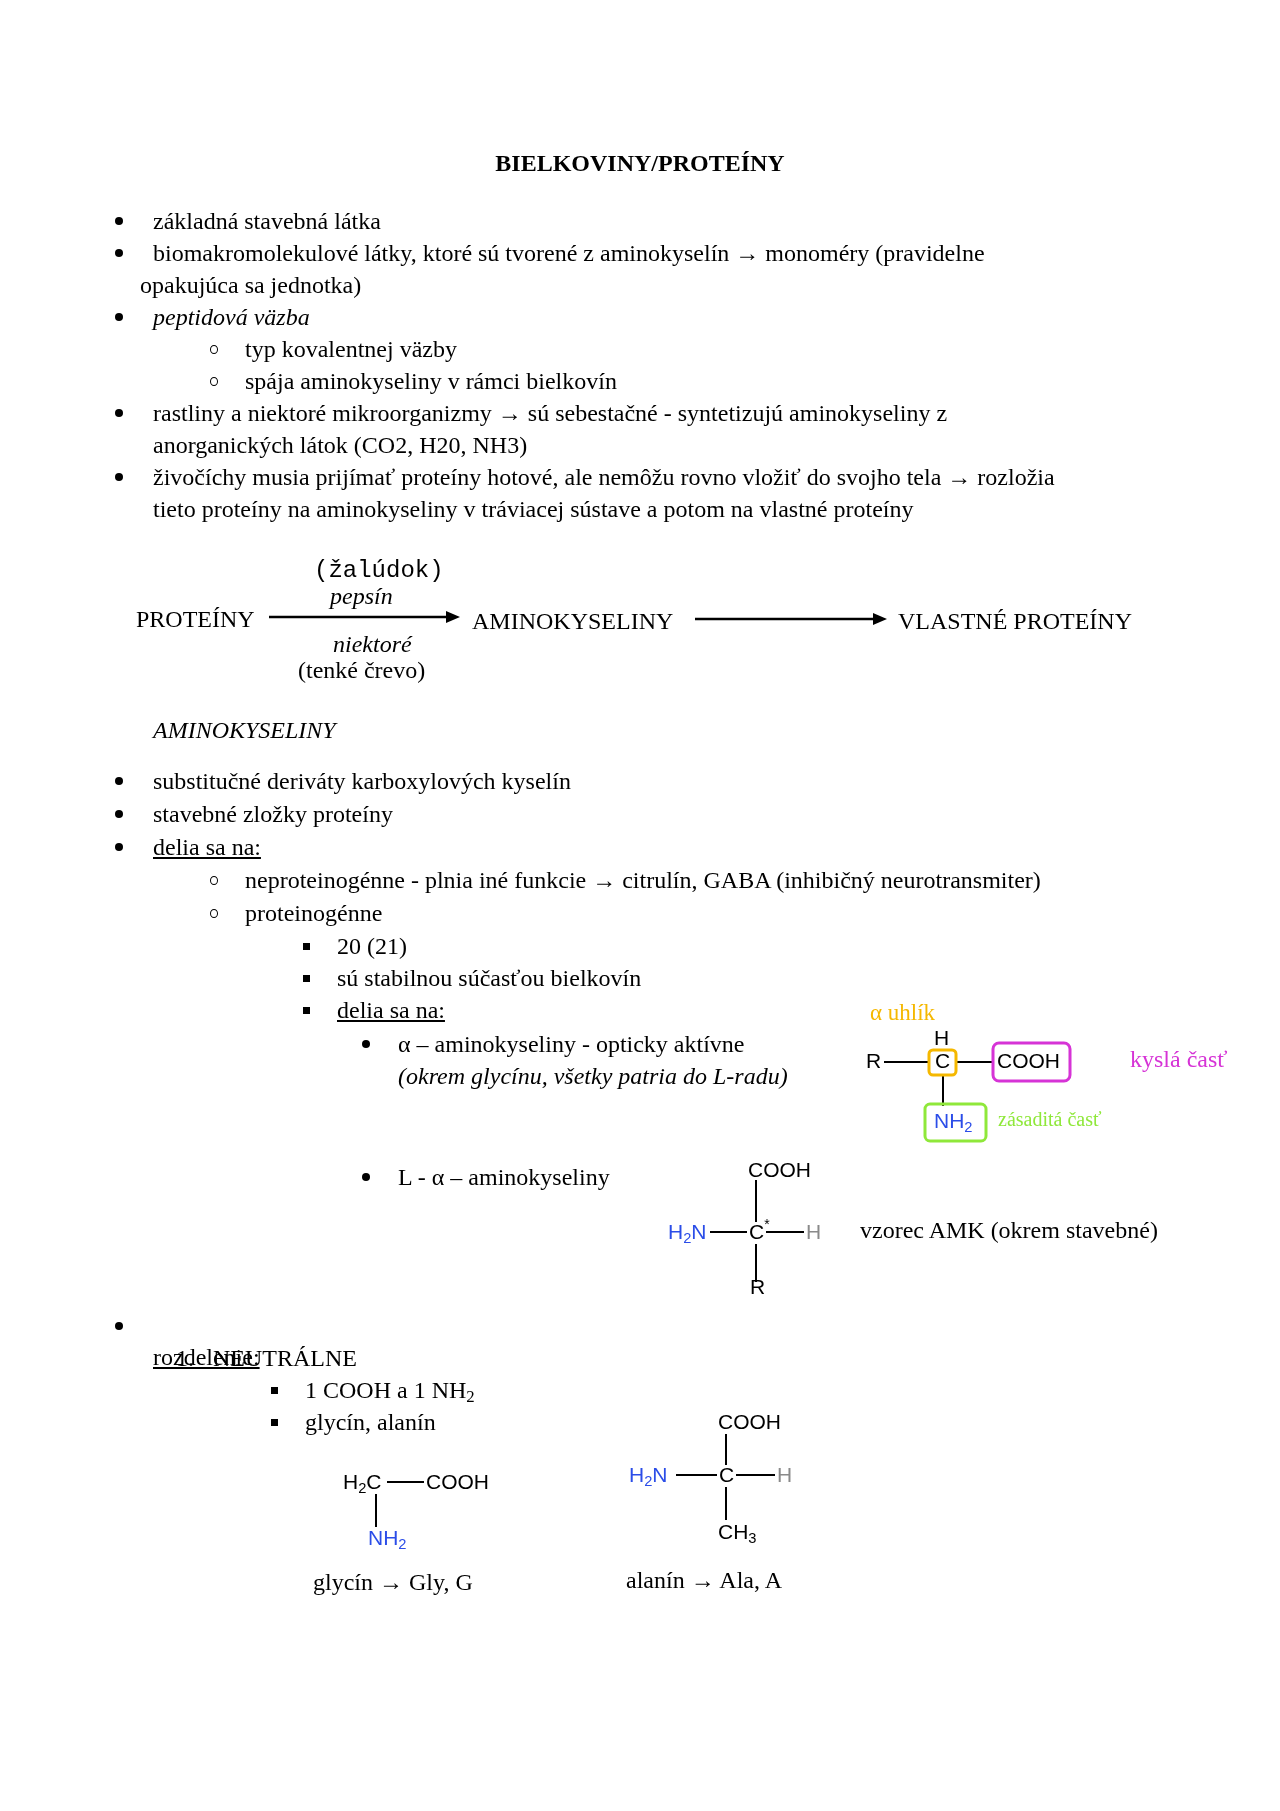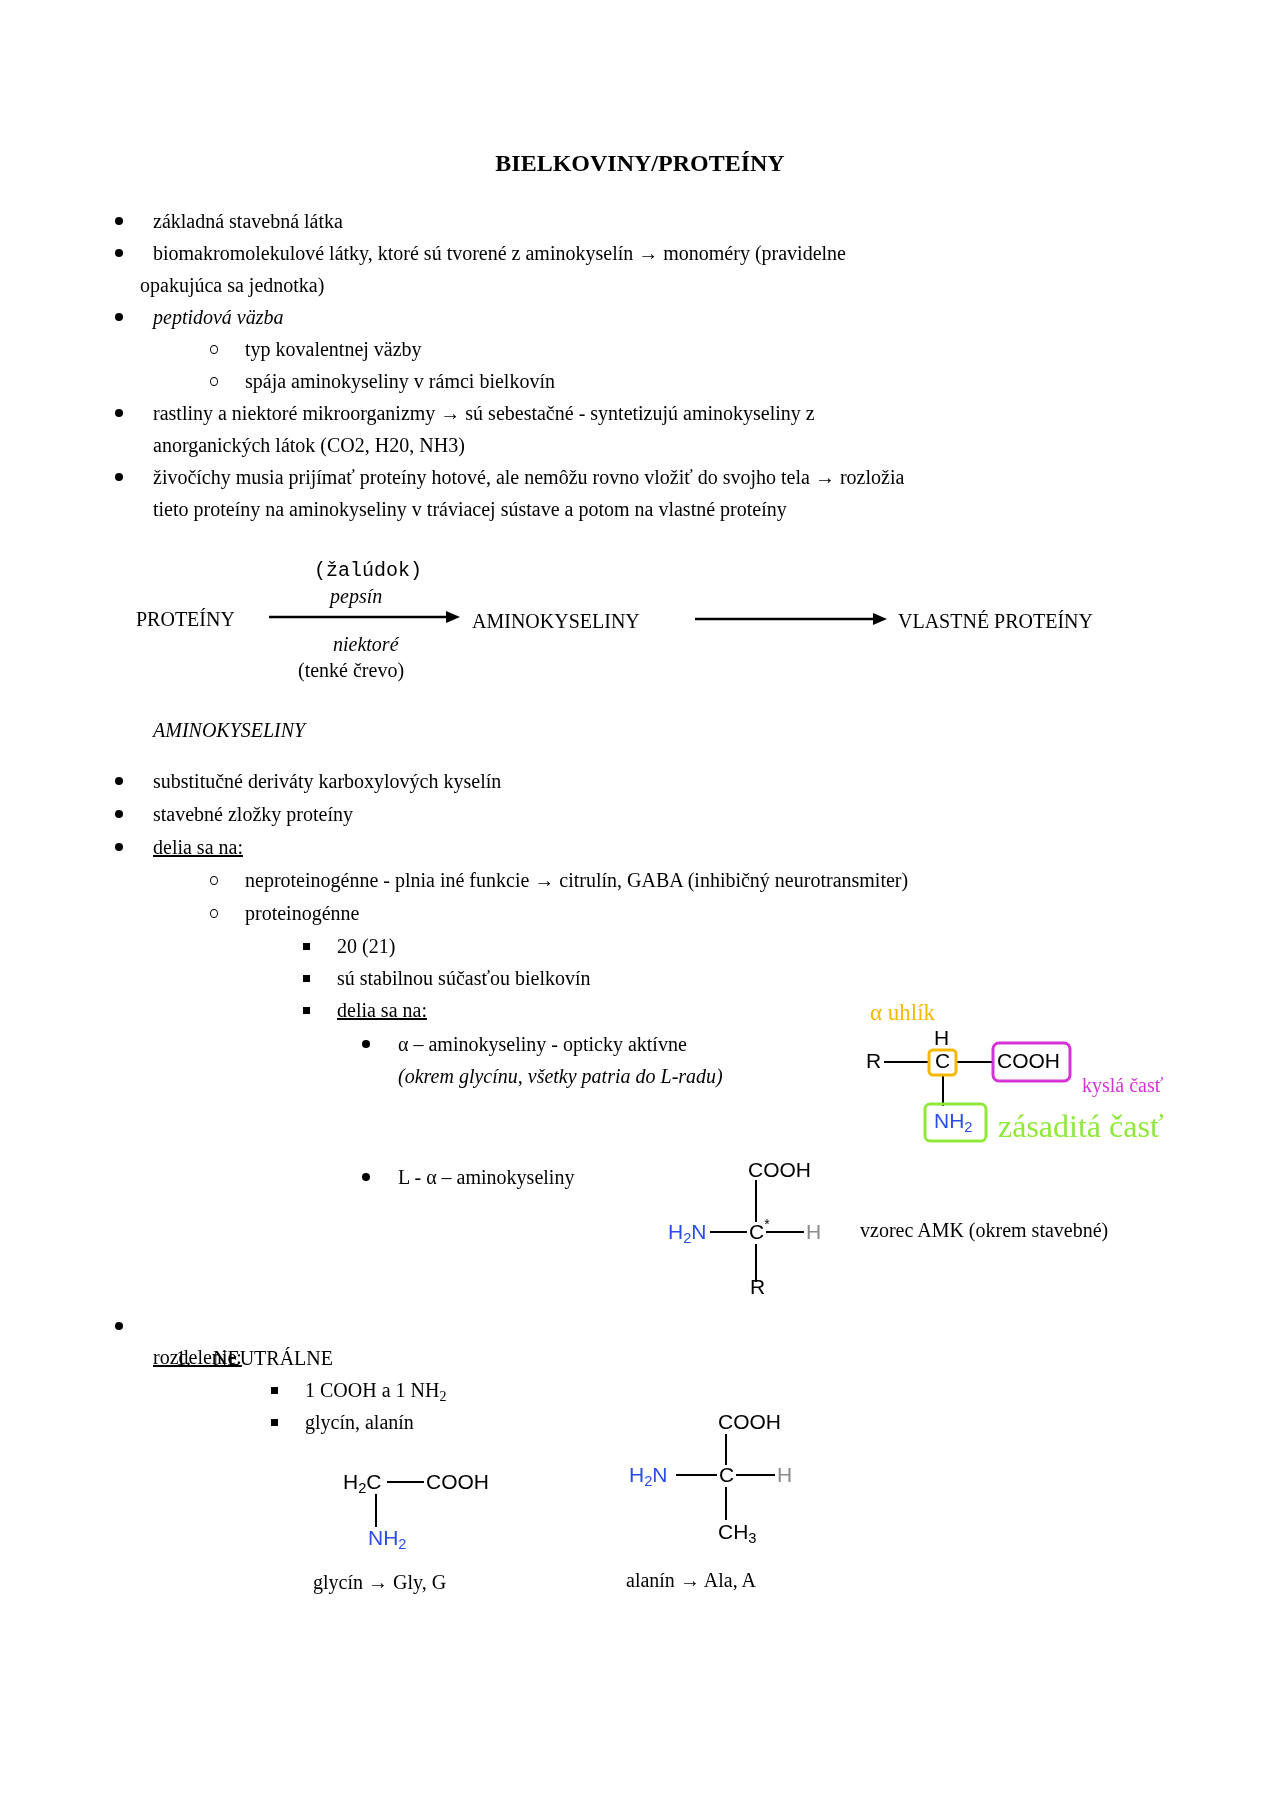--- a/index.html
+++ b/index.html
@@ -1,19 +1,19 @@
 <!DOCTYPE html>
 <html><head>
 <meta charset="utf-8">
 <style>
   html, body { margin:0; padding:0; background:#ffffff; }
   body { width:1280px; height:1811px; position:relative; overflow:hidden;
          font-family:"Liberation Serif", "DejaVu Serif", serif; color:#000; }
   .abs { position:absolute; white-space:nowrap; }
-  .t { font-size:20px; line-height:32px; }
+  .t { font-size:24px; line-height:32px; }
   .title { font-size:24px; font-weight:bold; }
   .b { font-weight:normal; }
   .i { font-style:italic; }
   .u { text-decoration:underline; }
   .bullet-dot { position:absolute; width:8px; height:8px; border-radius:50%; background:#000; }
   .bullet-circle { position:absolute; width:8px; height:9px; border-radius:50%; border:1.3px solid #000; box-sizing:border-box; }
   .bullet-square { position:absolute; width:7px; height:7px; background:#000; }
   .chem { font-family:"Liberation Sans", "DejaVu Sans", sans-serif; font-size:21px; }
   .blue { color:#2b4de8; }
   .grey { color:#8a8a8a; }
@@ -106,23 +106,23 @@
     <line x1="956" y1="1062" x2="994" y2="1062" stroke="#000" stroke-width="2"></line>
     <line x1="943" y1="1075" x2="943" y2="1106" stroke="#000" stroke-width="2"></line>
     <rect x="929" y="1050" width="27" height="25" rx="4" fill="none" stroke="#f5b800" stroke-width="3"></rect>
     <rect x="993" y="1043" width="77" height="38" rx="6" fill="none" stroke="#d633d6" stroke-width="3"></rect>
     <rect x="925" y="1104" width="61" height="37" rx="5" fill="none" stroke="#8fe83a" stroke-width="3"></rect>
   </svg>
   <div class="abs chem" style="left:934px;top:1026px;">H</div>
   <div class="abs chem" style="left:866px;top:1049px;">R</div>
   <div class="abs chem" style="left:935px;top:1049px;">C</div>
   <div class="abs chem" style="left:997px;top:1049px;">COOH</div>
-  <div class="abs" style="left:1082px;top:1046px;font-size:20px;color:#d633d6;margin-top:28px;">kyslá časť</div>
+  <div class="abs" style="left:1130px;top:1046px;font-size:24px;color:#d633d6;">kyslá časť</div>
   <div class="abs chem blue" style="left:934px;top:1109px;"><span>NH</span><sub>2</sub></div>
-  <div class="abs" style="left:998px;top:1108px;font-size:32px;color:#8fe83a;">zásaditá časť</div>
+  <div class="abs" style="left:998px;top:1108px;font-size:20px;color:#8fe83a;">zásaditá časť</div>
 </div>
 
 <div>
   <svg style="left:0;top:0;width:1280px;height:1320px;">
     <line x1="756" y1="1180" x2="756" y2="1222" stroke="#000" stroke-width="2"></line>
     <line x1="710" y1="1232" x2="747" y2="1232" stroke="#000" stroke-width="2"></line>
     <line x1="766" y1="1232" x2="804" y2="1232" stroke="#000" stroke-width="2"></line>
     <line x1="756" y1="1244" x2="756" y2="1282" stroke="#000" stroke-width="2"></line>
   </svg>
   <div class="abs chem" style="left:748px;top:1158px;">COOH</div>

